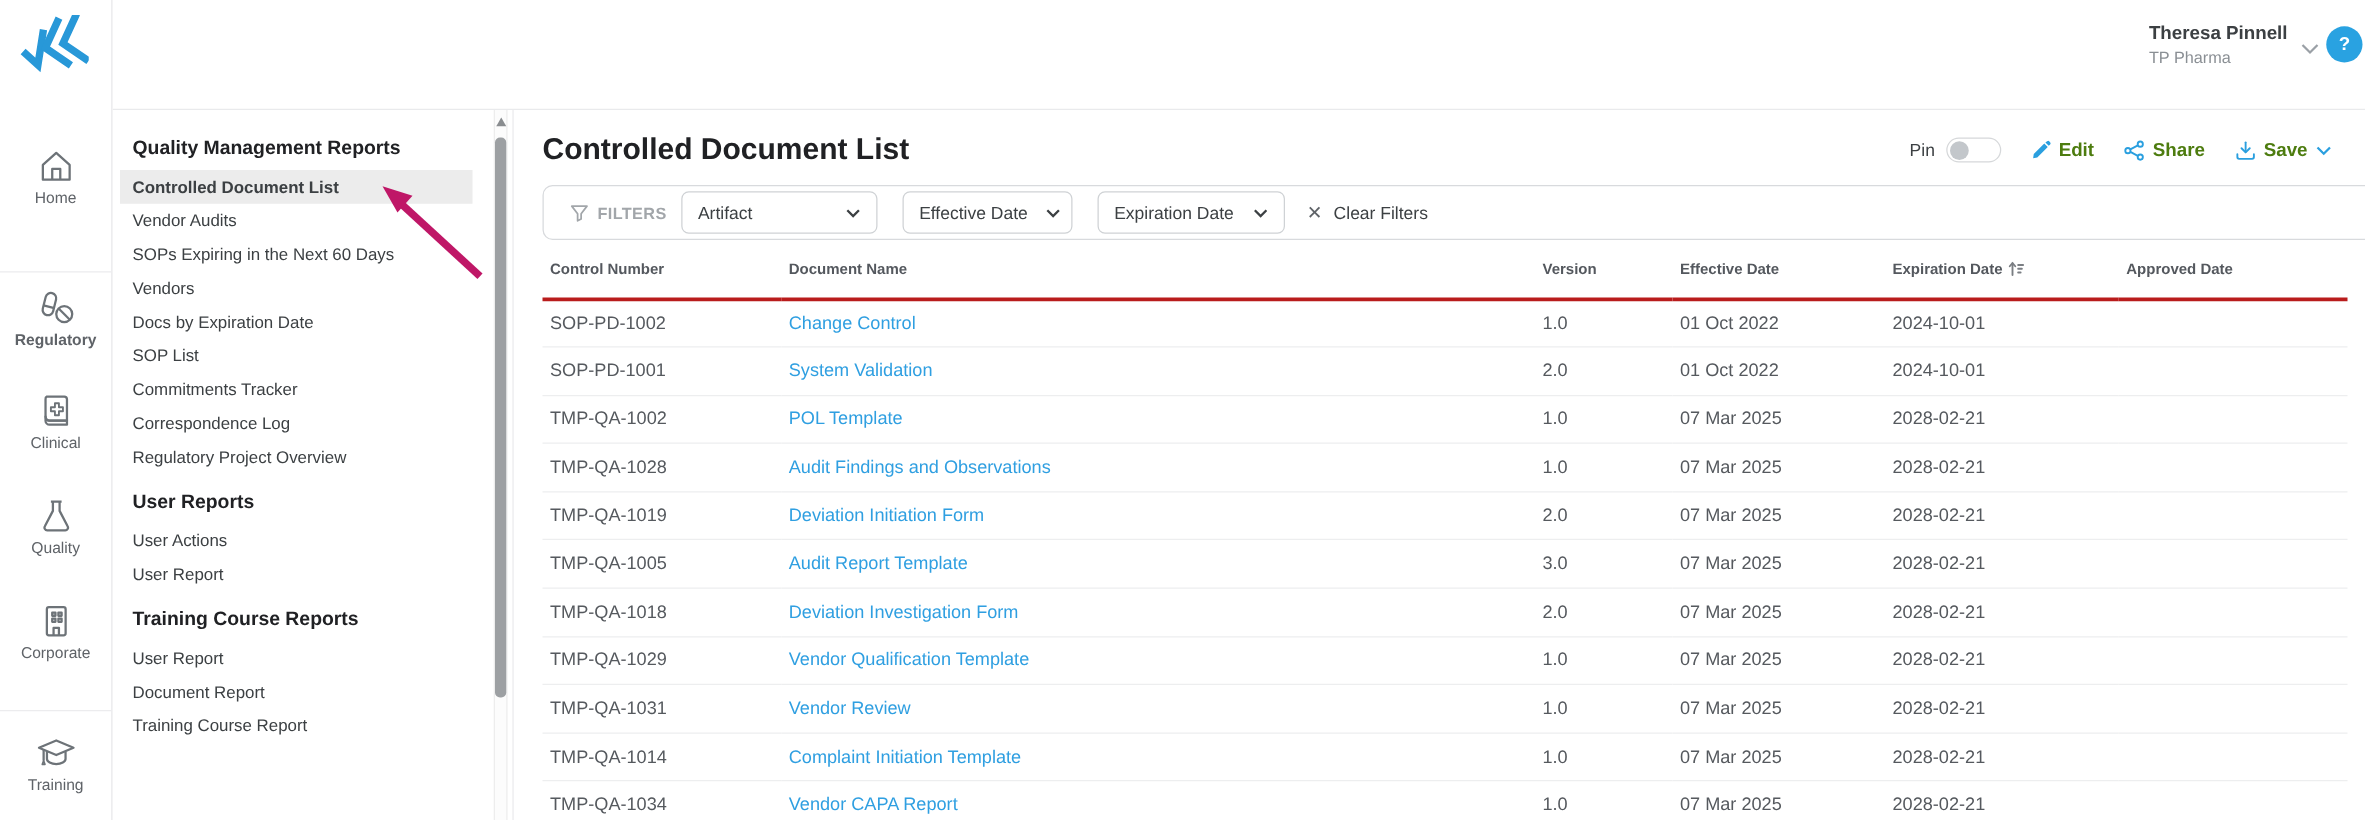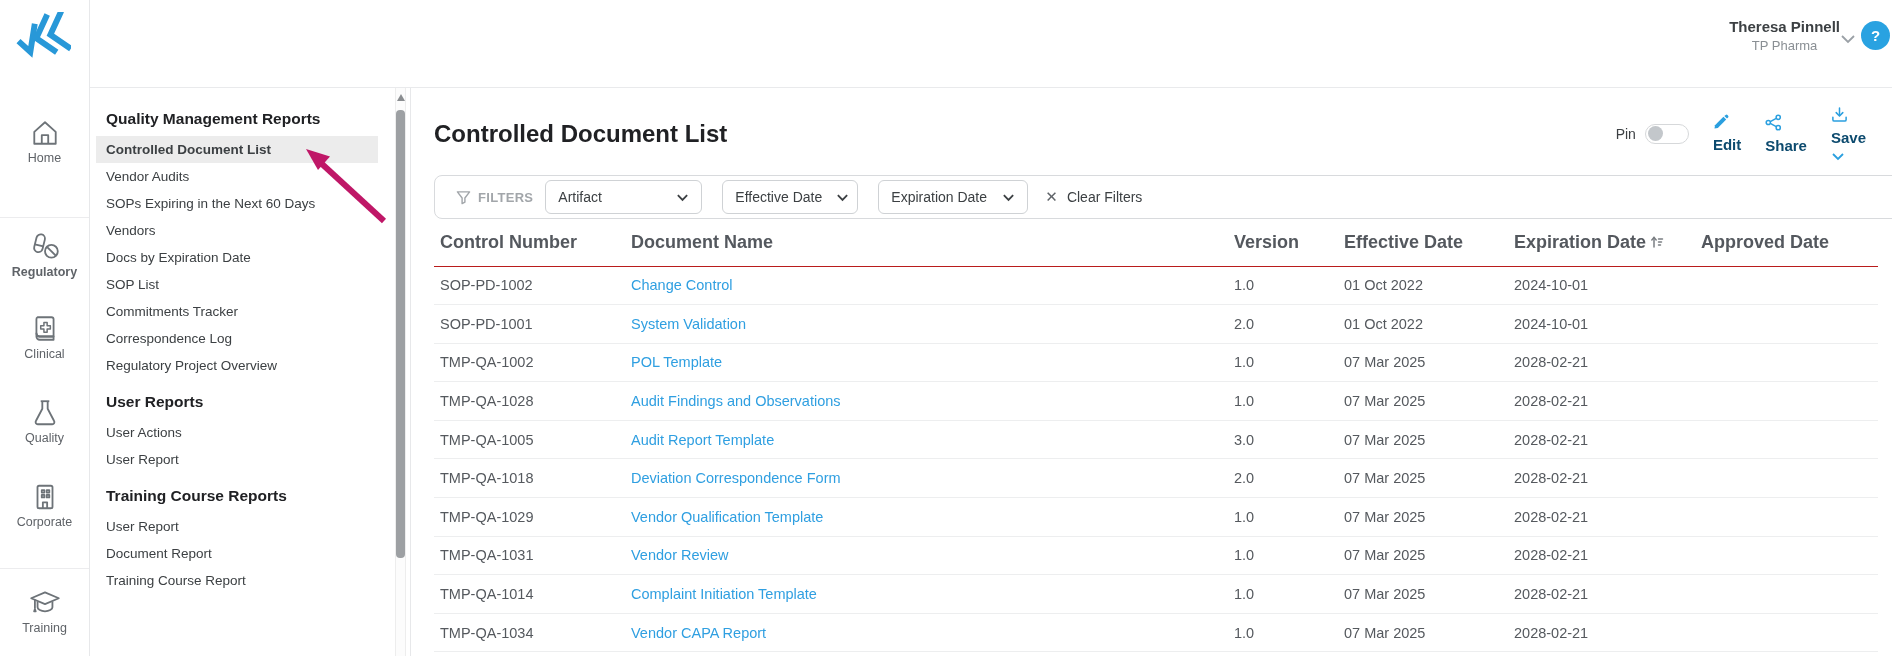--- a/index.html
+++ b/index.html
@@ -15,21 +15,21 @@
   .logo { position:absolute; left:13px; top:12px; }
   .rail-item { position:absolute; left:0; width:89px; display:flex; flex-direction:column; align-items:center; gap:3px; cursor:pointer; }
   .rail-item span { font-size:12.5px; color:#5f6368; }
   .rail-divider { position:absolute; left:0; width:89px; border-top:1px solid #ececee; }
 
   
   .header { position:absolute; left:90px; top:0; width:1802px; height:88px; background:#fff; border-bottom:1px solid #e9eaec; }
   .search { position:absolute; left:40px; top:24px; display:flex; align-items:center; gap:12px; }
   .search input { border:none; outline:none; font-family:"Liberation Sans",sans-serif; font-size:15.5px; font-style:italic; color:#6d7378; width:320px; background:transparent; }
   .search input::placeholder { color:#b2b6ba; font-style:italic; }
-  .userbox { position:absolute; right:52px; top:18px; text-align:center; cursor:pointer; }
+  .userbox { position:absolute; right:62px; top:18px; text-align:left; cursor:pointer; }
   .user-name { font-size:15px; font-weight:700; color:#3c4043; }
   .user-org { font-size:13px; color:#8a8f94; margin-top:3px; }
   .user-chevron { position:absolute; right:36px; top:34px; }
   .help-btn { position:absolute; right:2px; top:21px; width:29px; height:29px; border-radius:50%; background:#29a2e1; color:#fff; font-size:15px; font-weight:700; display:flex; align-items:center; justify-content:center; cursor:pointer; }
 
   
   .sidebar { position:absolute; left:90px; top:88px; width:321px; height:568px; background:#fff; border-right:1px solid #e7e8ea; overflow:hidden; }
   .side-inner { padding:8px 0 0 16px; }
   .nav-heading { font-size:15.5px; font-weight:700; color:#202124; margin:14px 0 8px 0; }
   .nav-item { font-size:13.5px; color:#3c4043; padding:6px 0 6px 10px; margin:0 32px 0 -10px; cursor:pointer; white-space:nowrap; }
@@ -41,34 +41,34 @@
 
   
   .main { position:absolute; left:411px; top:88px; width:1481px; height:568px; background:#fff; }
   .main-header { display:flex; justify-content:space-between; align-items:center; padding:18px 26px 0 23px; }
   .page-title { font-size:24px; font-weight:700; color:#202124; }
   .actions { display:flex; align-items:center; gap:24px; }
   .pin-group { display:flex; align-items:center; gap:9px; }
   .pin-label { font-size:14px; color:#3c4043; }
   .toggle { width:44px; height:20px; border:1px solid #d6d8da; border-radius:10px; background:#fff; position:relative; cursor:pointer; }
   .toggle .knob { position:absolute; left:2px; top:1.5px; width:15px; height:15px; border-radius:50%; background:#c3c7cb; }
-  .act-btn { display:flex; gap:6px; color:#0c4a6e; font-size:15px; font-weight:700; cursor:pointer;flex-direction:column; }
+  .act-btn { display:flex; align-items:center; gap:6px; color:#4d7c0f; font-size:15px; font-weight:700; cursor:pointer; }
 
   
   .filterbar { margin:14px 0 0 23px; width:1520px; height:44px; border:1px solid #d8dadd; border-radius:8px; display:flex; align-items:center; gap:20px; padding:0 18px 0 21px; }
   .filters-label { display:flex; align-items:center; gap:7px; color:#a2a6aa; font-size:13px; font-weight:700; letter-spacing:.3px; margin-right:-8px; }
   .dropdown { height:34px; border:1px solid #cfd2d5; border-radius:6px; display:flex; align-items:center; padding:0 12px; font-size:14px; color:#3c4043; cursor:pointer; }
   .dd-artifact { width:157px;align-items:center; } .dd-category { width:242px; } .dd-effective { width:136px; padding-right:8px; } .dd-expiration { width:150px; }
   .dropdown .dd-chevron { margin-left:auto; }
   .clear-filters { display:flex; align-items:center; gap:9px; font-size:14px; color:#3c4043; cursor:pointer; margin-left:-3px; }
   .clear-x { color:#5f6368; font-size:15px; }
 
   
   table { width:1444px; margin-left:23px; border-collapse:collapse; table-layout:fixed; }
-  th { text-align:left; font-size:18px; font-weight:700; color:#54585e; height:47px; border-bottom:1px solid #b91c1c; padding:0 0 0 6px; white-space:nowrap; }
+  th { text-align:left; font-size:12px; font-weight:700; color:#54585e; height:47px; border-bottom:3px solid #b91c1c; padding:0 0 0 6px; white-space:nowrap; }
   td { font-size:14.5px; color:#55595e; height:38.6px; border-bottom:1px solid #edeeef; padding:0 0 0 6px; white-space:nowrap; overflow:hidden; }
   td a { color:#2f9fe1; text-decoration:none; cursor:pointer; }
   .sort-wrap { display:inline-flex; align-items:center; gap:4px; }
 
   
   .annotation { position:absolute; left:0; top:0; width:1892px; height:656px; pointer-events:none; z-index:40; }
 </style>
 </head>
 <body>
 
@@ -318,33 +318,41 @@
 
         <tr>
           <td>TMP-QA-1028</td>
           <td><a>Audit Findings and Observations</a></td>
           <td>1.0</td>
           <td>07 Mar 2025</td>
           <td>2028-02-21</td>
           <td></td>
         </tr>
 
+        <tr>
+          <td>TMP-QA-1019</td>
+          <td><a>Deviation Initiation Form</a></td>
+          <td>2.0</td>
+          <td>07 Mar 2025</td>
+          <td>2028-02-21</td>
+          <td></td>
+        </tr>
 
         <tr>
           <td>TMP-QA-1005</td>
           <td><a>Audit Report Template</a></td>
           <td>3.0</td>
           <td>07 Mar 2025</td>
           <td>2028-02-21</td>
           <td></td>
         </tr>
 
         <tr>
           <td>TMP-QA-1018</td>
-          <td><a>Deviation Correspondence Form</a></td>
+          <td><a>Deviation Investigation Form</a></td>
           <td>2.0</td>
           <td>07 Mar 2025</td>
           <td>2028-02-21</td>
           <td></td>
         </tr>
 
         <tr>
           <td>TMP-QA-1029</td>
           <td><a>Vendor Qualification Template</a></td>
           <td>1.0</td>

